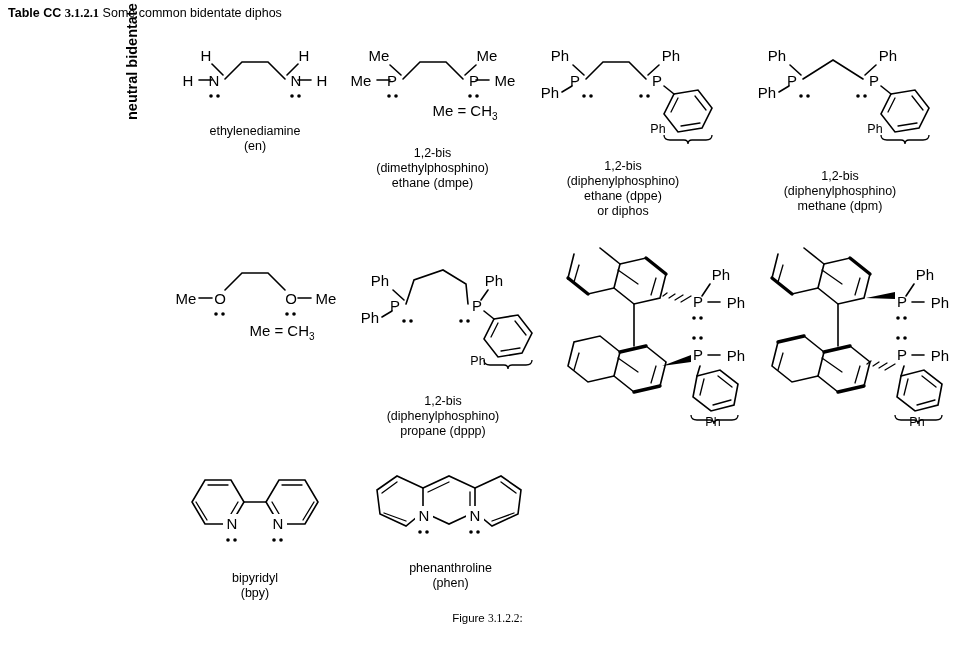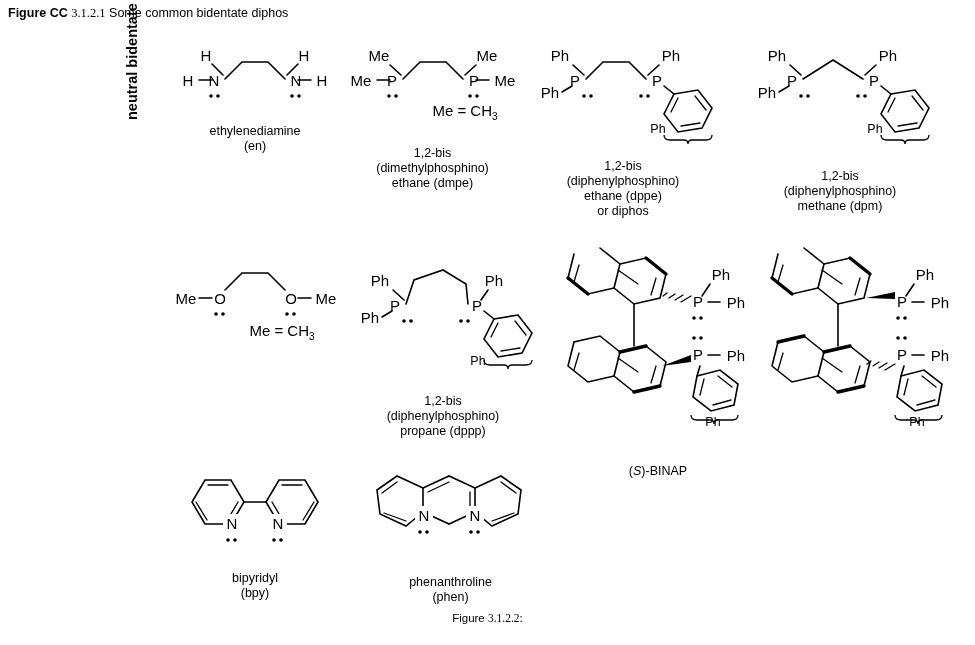--- a/index.html
+++ b/index.html
@@ -9,21 +9,21 @@
     font-family:"Liberation Sans", sans-serif;
     color:#000000;
     position:relative;
     overflow:hidden;
   }
   .title{
     position:absolute;left:8px;top:6px;
     font-size:12.5px;
   }
   .title b{font-weight:bold;}
-  .title .num{font-family:"Liberation Serif", serif;font-weight:normal;}
+  .title .num{font-family:"Liberation Serif", serif;font-weight:bold;}
   .side-label{
     position:absolute;
     left:124px;top:120px;
     width:220px;
     font-size:14.5px;font-weight:bold;
     transform:rotate(-90deg);
     transform-origin:left top;
     white-space:nowrap;
   }
   .cell{position:absolute;}
@@ -49,21 +49,21 @@
   .bold-bond{stroke:#000;stroke-width:3.4;fill:none;stroke-linecap:round;}
   .brace{stroke:#000;stroke-width:1.3;fill:none;}
   .lp{fill:#000;}
   .wedge{fill:#000;stroke:none;}
   .ital{font-style:italic;}
 </style>
 </head>
 <body>
 
 <div class="title">
-  <b>Figure CC</b>
+  <b>Table CC</b>
   <span class="num">3.1.2.1</span>
   <span>Some common bidentate diphos</span>
 </div>
 
 <div class="side-label">neutral bidentate</div>
 
 <div class="cell" style="left:170px;top:34px;width:170px;">
   <svg width="170" height="90" viewBox="0 0 170 90">
 
     <path class="bond" d="M 55 45 L 72 28 L 98 28 L 115 45"></path>
@@ -263,23 +263,20 @@
     <path class="bond" d="M 150 103 L 162 103"></path>
     <text class="at" x="178" y="109" text-anchor="middle">Ph</text>
 
     <path class="bond" d="M 142 114 L 139 124"></path>
     <path class="bond" d="M 139 124 L 162 118 L 180 132 L 176 153 L 153 159 L 135 145 Z"></path>
     <path class="bond-thin" d="M 160 124 L 174 135"></path>
     <path class="bond-thin" d="M 173 148 L 155 153"></path>
     <path class="bond-thin" d="M 142 143 L 146 127"></path>
     <path class="brace" d="M 133 163 q 0 5 6 5 L 152 168 q 4 0 4 4 q 0 -4 4 -4 L 174 168 q 6 0 6 -5"></path>
   </svg>
-  <div class="caption" style="margin-top:12px;">
-    <span>(</span><span class="ital">S</span><span>)-BINAP</span>
-  </div>
   <div class="caption" style="position:absolute;left:130px;top:163px;width:50px;">Ph</div>
 </div>
 
 <div class="cell" style="left:762px;top:252px;width:200px;">
   <svg width="200" height="185" viewBox="0 0 200 185">
     <path class="bond" d="M 62 12 L 88 6 L 108 22 L 102 46 L 76 52 L 56 36 Z"></path>
     <path class="bold-bond" d="M 88 6 L 108 22"></path>
     <path class="bond" d="M 56 36 L 30 42 L 10 26 L 16 2"></path>
     <path class="bond" d="M 62 12 L 42 -4"></path>
     <path class="bold-bond" d="M 30 42 L 10 26"></path>
@@ -371,20 +368,20 @@
 
     <rect x="52" y="38" width="18" height="18" fill="#ffffff"></rect>
     <rect x="103" y="38" width="18" height="18" fill="#ffffff"></rect>
     <text class="at" x="61" y="53" text-anchor="middle">N</text>
     <text class="at" x="112" y="53" text-anchor="middle">N</text>
     <circle class="lp" cx="57" cy="64" r="1.8"></circle>
     <circle class="lp" cx="64" cy="64" r="1.8"></circle>
     <circle class="lp" cx="108" cy="64" r="1.8"></circle>
     <circle class="lp" cx="115" cy="64" r="1.8"></circle>
   </svg>
-  <div class="caption" style="margin-top:22px;">phenanthroline
+  <div class="caption" style="margin-top:8px;">phenanthroline
 (phen)</div>
 </div>
 
 <div class="figref">
   <span>Figure</span>
   <span class="fnum">3.1.2.2:</span>
 </div>
 
 </body></html>

